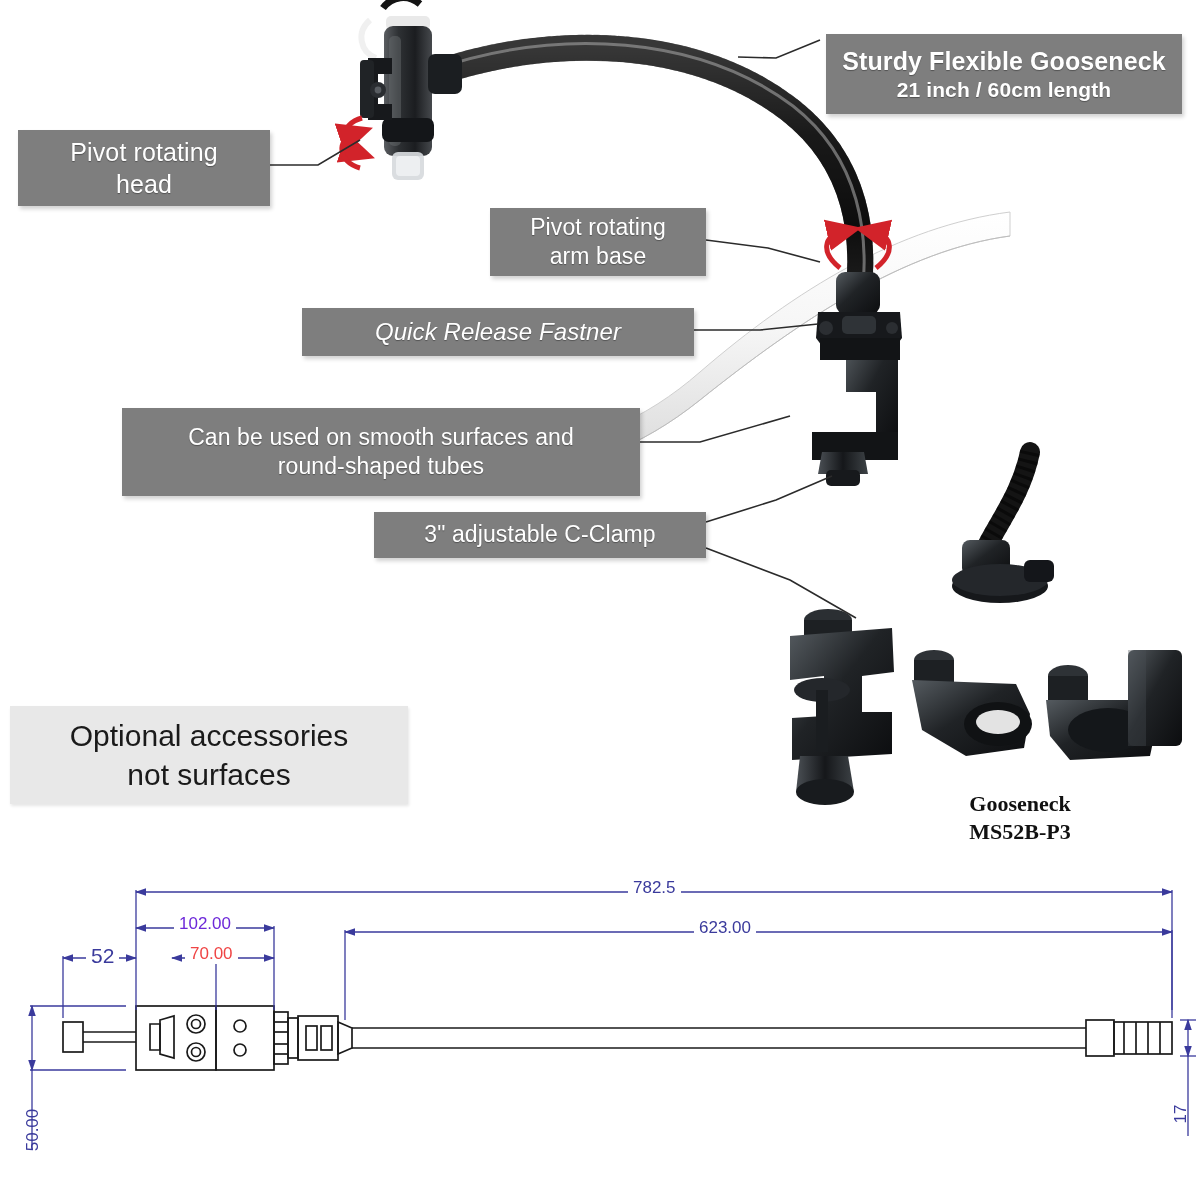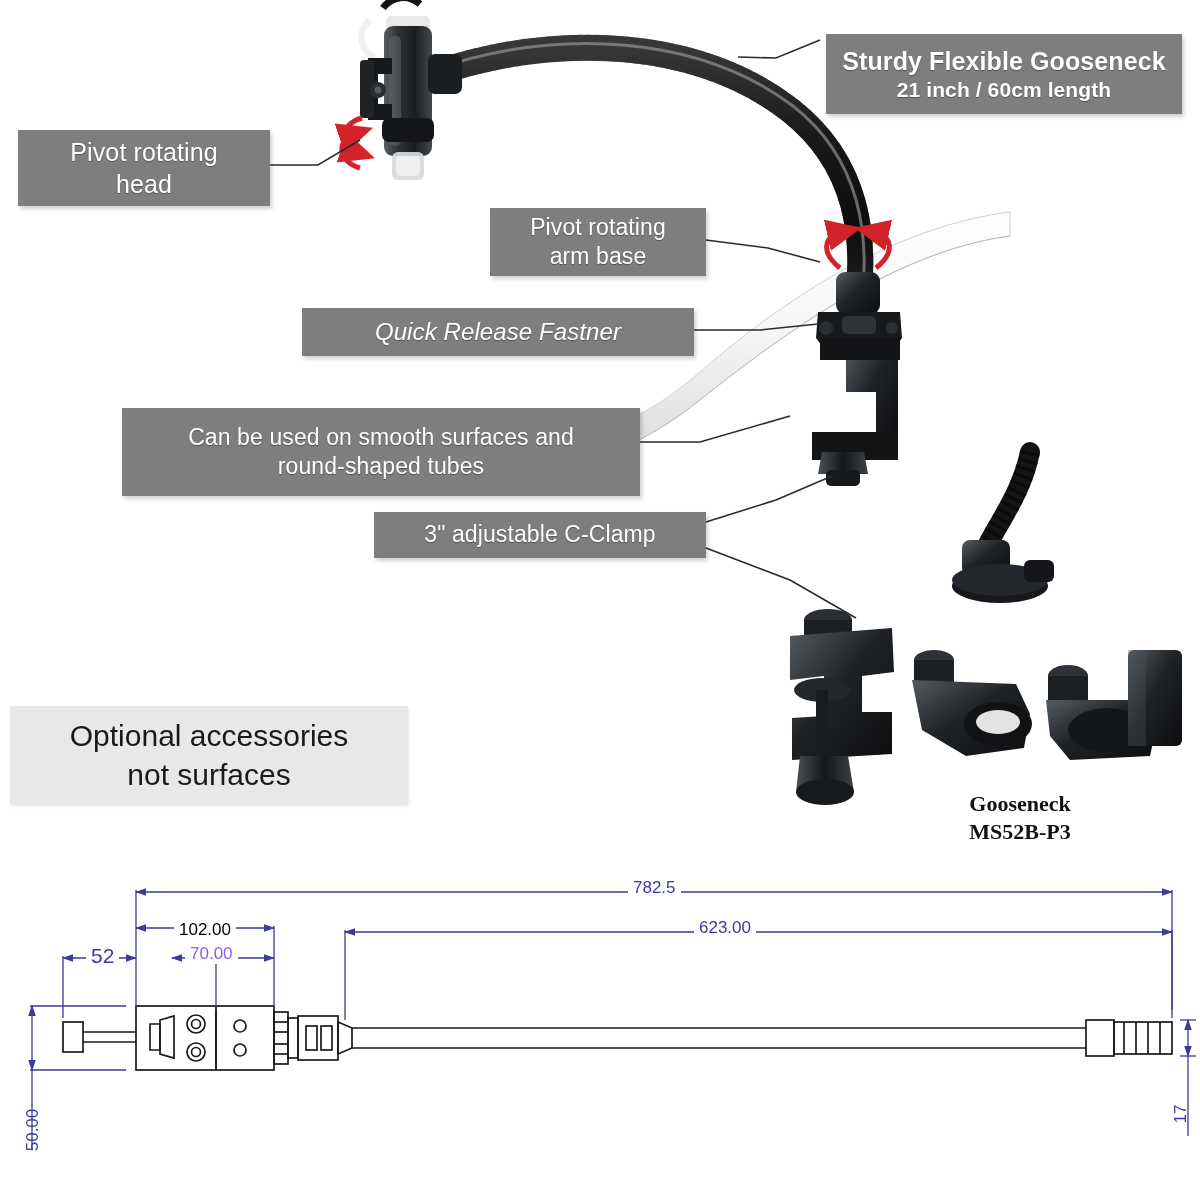--- a/index.html
+++ b/index.html
@@ -334,20 +334,20 @@
         <line x1="32" y1="210" x2="32" y2="290"></line>
 
         <line x1="1188" y1="160" x2="1188" y2="196" marker-start="url(#dimArrowL)" marker-end="url(#dimArrowR)"></line>
         <line x1="1188" y1="196" x2="1188" y2="276"></line>
       </g>
     </svg>
 
     
     <span class="dimtext" style="left: 628px; top: 18px; font-size: 17px; background: rgb(255, 255, 255); padding: 0px 5px; color: rgb(58, 58, 156);">782.5</span>
     <span class="dimtext" style="left: 694px; top: 58px; font-size: 17px; background: rgb(255, 255, 255); padding: 0px 5px; color: rgb(58, 58, 156);">623.00</span>
-    <span class="dimtext" style="left: 174px; top: 60px; font-size: 17px; background: rgb(255, 255, 255); padding: 0px 5px; color: #000000;">102.00</span>
-    <span class="dimtext" style="left: 185px; top: 84px; font-size: 17px; background: rgb(255, 255, 255); padding: 0px 5px; color: #8b5cf6;">70.00</span>
+    <span class="dimtext" style="left: 174px; top: 54px; font-size: 17px; background: rgb(255, 255, 255); padding: 0px 5px; color: #6d28d9;">102.00</span>
+    <span class="dimtext" style="left: 185px; top: 84px; font-size: 17px; background: rgb(255, 255, 255); padding: 0px 5px; color: #ef4444;">70.00</span>
     <span class="dimtext" style="left: 86px; top: 84px; font-size: 21px; background: rgb(255, 255, 255); padding: 0px 5px; color: rgb(58, 58, 156);">52</span>
     <span class="dimtext vert" style="left: 12px; top: 260px; font-size: 17px; color: rgb(58, 58, 156);">50.00</span>
     <span class="dimtext vert" style="left: 1172px; top: 244px; font-size: 17px; color: rgb(58, 58, 156);">17</span>
   </div>
 
 </div>
 
 </body></html>

